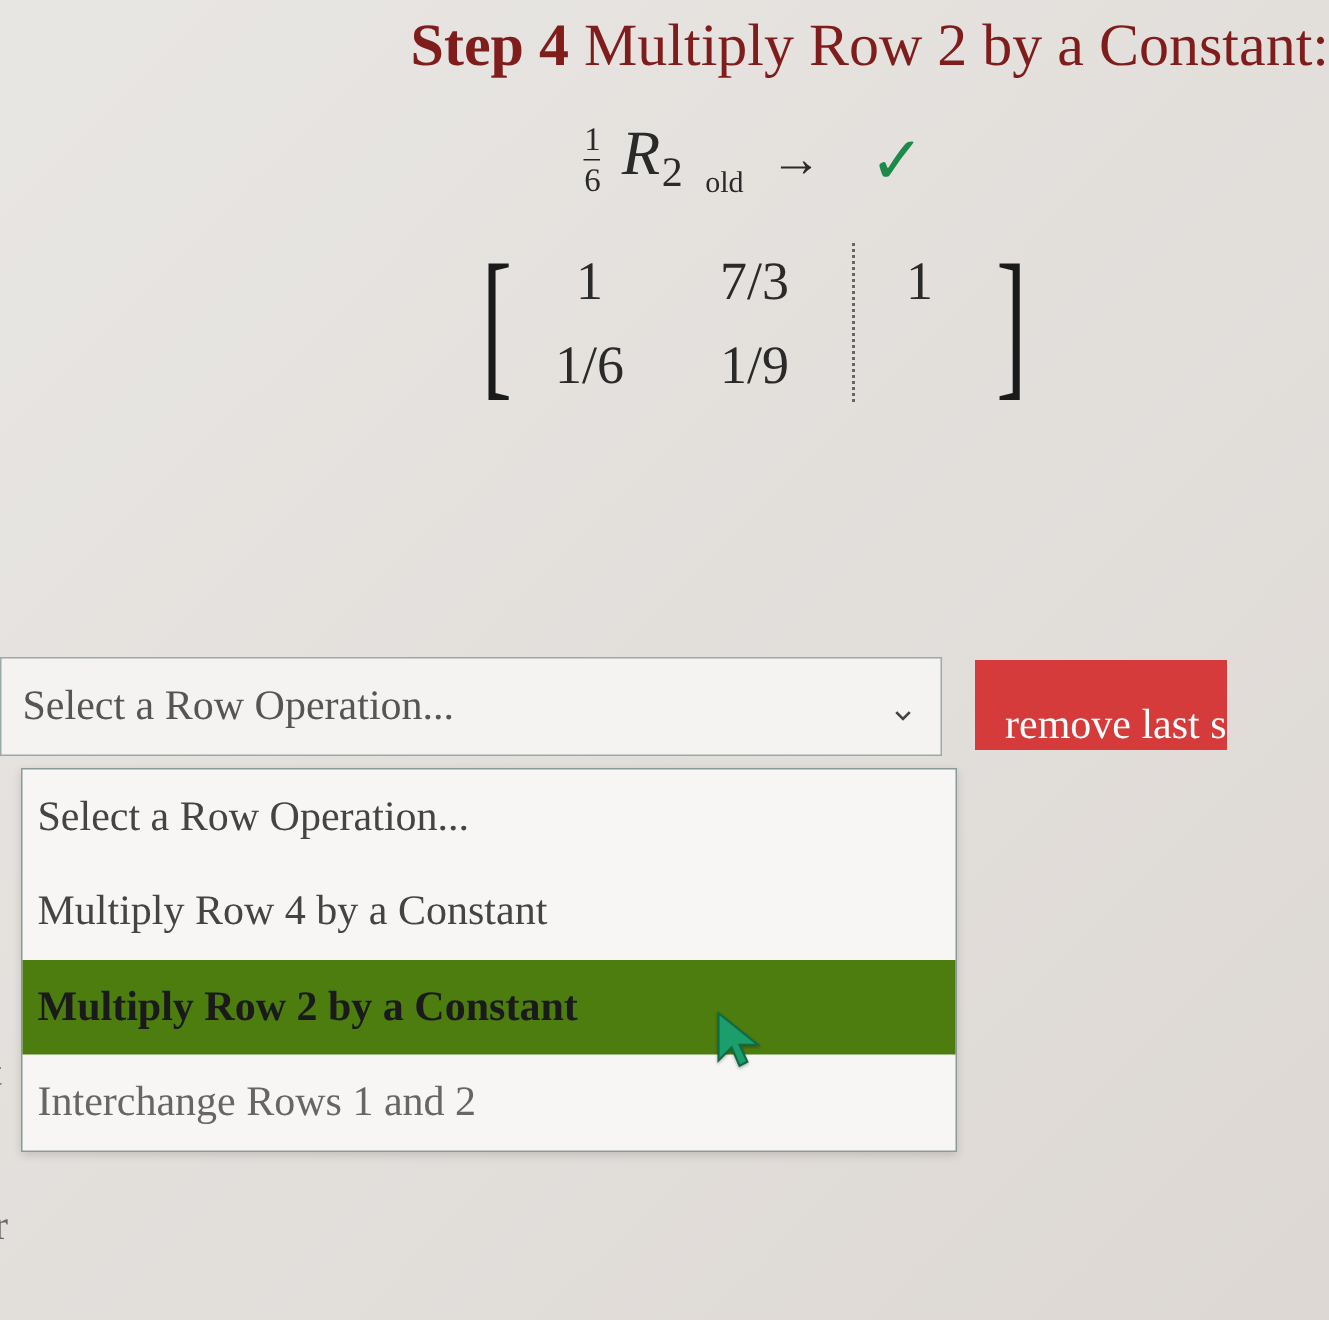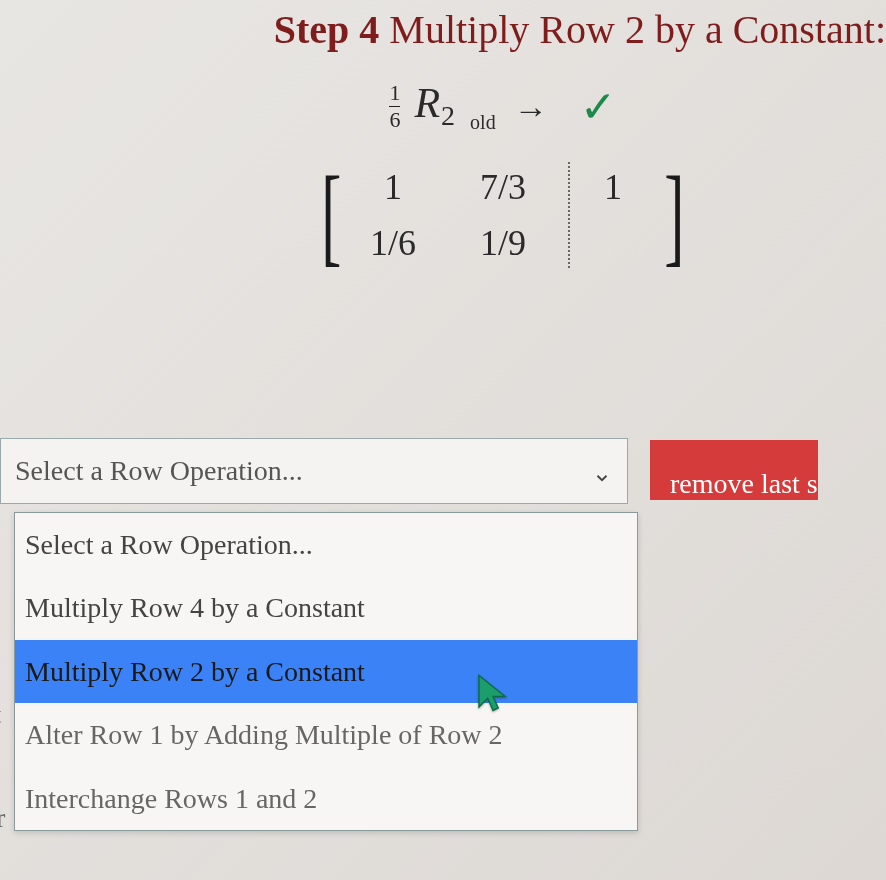--- a/index.html
+++ b/index.html
@@ -139,23 +139,23 @@
       box-shadow: 0 2px 6px rgba(0,0,0,0.15);
       font-size: 28px;
       color: #444;
     }
     .dropdown .option {
       padding: 10px 12px 10px 10px;
       cursor: pointer;
       line-height: 1.55;
     }
     .dropdown .option.highlighted {
-      background: #3b82f6;
+      background: #4d7c0f;
       color: #1a1a1a;
-      font-weight: 400;
+      font-weight: 700;
     }
     .dropdown .option.fade { color: #666; }
     
     .side-label-left-1 {
       position:absolute;
       left:0; top:700px;
       font-size:26px; color:#777;
       transform: translateX(-6px);
     }
     .side-label-left-2 {
@@ -223,21 +223,20 @@
       </div>
       <button class="remove-btn">
         <span>remove last s</span>
       </button>
     </div>
 
     <div class="dropdown" id="dropdown">
         <div class="option">Select a Row Operation...</div>
         <div class="option">Multiply Row 4 by a Constant</div>
         <div class="option highlighted">Multiply Row 2 by a Constant</div>
-        <div class="option fade">Alter Row 1 by Adding Multiple of Row 2</div>
         <div class="option fade">Interchange Rows 1 and 2</div>
       </div>
   </div>
 
   <div class="side-label-left-1">t</div>
   <div class="side-label-left-2">r</div>
 
   <div class="cursor-arrow">
     <svg viewBox="0 0 24 24">
       <path d="M4 2 L4 20 L9 15 L12 22 L15 20.5 L12 14 L19 14 Z" fill="#1b9e6b" stroke="#0d6b45" stroke-width="0.8"></path>

